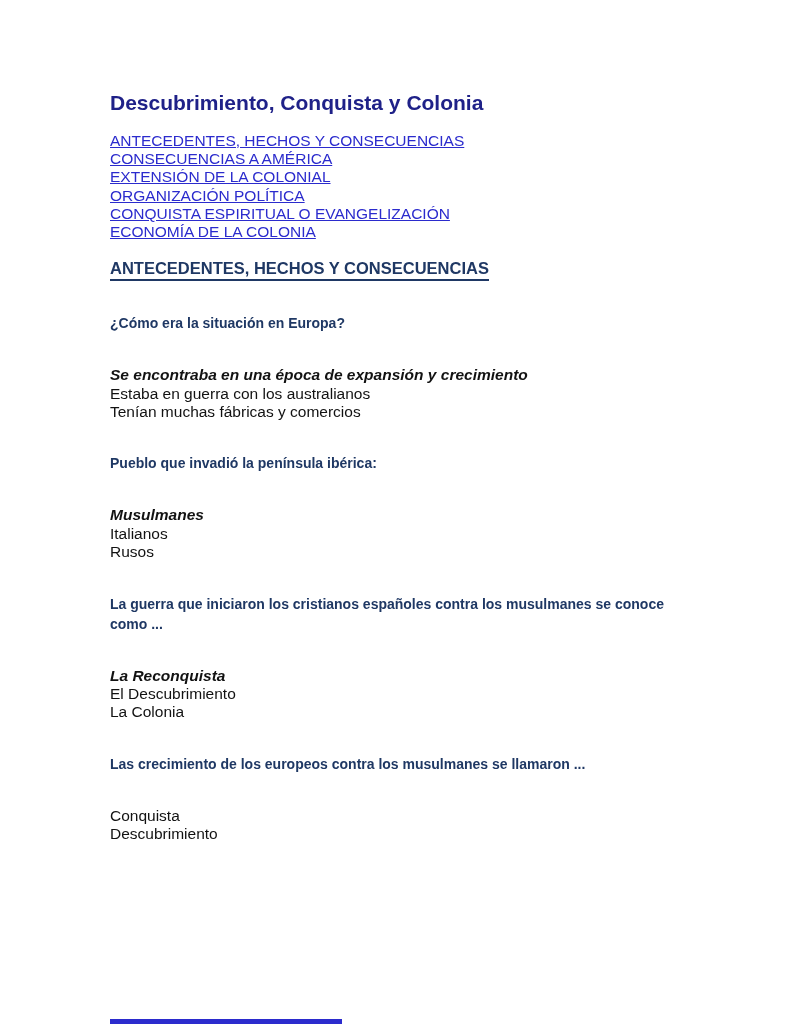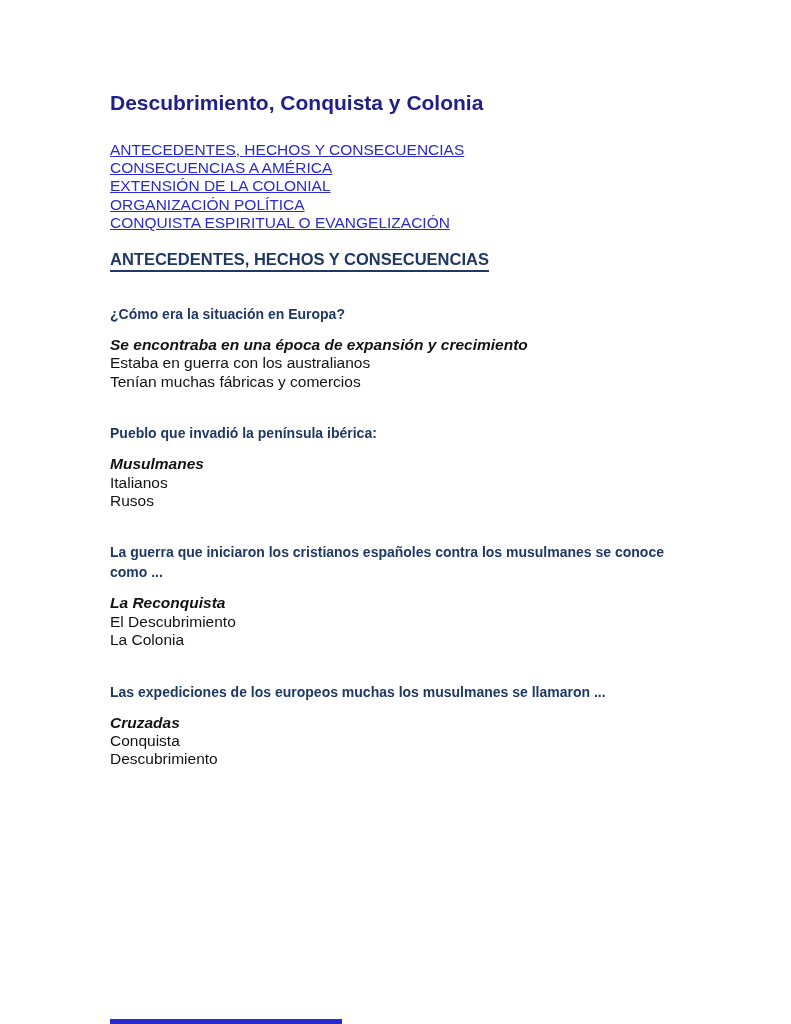--- a/index.html
+++ b/index.html
@@ -10,21 +10,21 @@
     color: #121212;
   }
   .page {
     position: absolute; inset: 0;
     box-sizing: border-box;
     padding: 92px 0 0 110px;
   }
   .content { width: 578px; }
 
   .title {
-    margin: 0 0 28px 0;
+    margin: 0 0 19px 0;
     font-size: 21px; line-height: 21px;
     font-weight: bold;
     color: #1f2188;
   }
 
   .toc { line-height: 18.2px; }
   .toc a {
     display: inline; font-size: 15.5px;
     color: #2b2bcd;
     text-decoration: underline;
@@ -44,21 +44,21 @@
     padding-bottom: 1px;
   }
 
   .qa { margin-top: 32px; }
   .question {
     margin: 0;
     font-size: 14px; line-height: 20px;
     font-weight: bold;
     color: #1f3864;
   }
-  .answers { margin-top: 12px; }
+  .answers { margin-top: 33px; }
   .answers p {
     margin: 0;
     font-size: 15.5px; line-height: 18.4px;
     color: #121212;
   }
   .answers p.correct { font-weight: bold; font-style: italic; }
 
   .cutoff-bar {
     position: absolute;
     left: 110px; bottom: 0;
@@ -73,20 +73,21 @@
   <div class="content">
 
     <h1 class="title">Descubrimiento, Conquista y Colonia</h1>
 
     <nav class="toc">
       <p class="toc-row"><a href="#">ANTECEDENTES, HECHOS Y CONSECUENCIAS</a></p>
       <p class="toc-row"><a href="#">CONSECUENCIAS A AMÉRICA</a></p>
       <p class="toc-row"><a href="#">EXTENSIÓN DE LA COLONIAL</a></p>
       <p class="toc-row"><a href="#">ORGANIZACIÓN POLÍTICA</a></p>
       <p class="toc-row"><a href="#">CONQUISTA ESPIRITUAL O EVANGELIZACIÓN</a></p>
+      <p class="toc-row"><a href="#">ECONOMÍA DE LA COLONIA</a></p>
     </nav>
 
     <h2 class="section-heading"><span>ANTECEDENTES, HECHOS Y CONSECUENCIAS</span></h2>
 
     <section class="qa">
       <p class="question">¿Cómo era la situación en Europa?</p>
       <div class="answers">
         <p class="correct">Se encontraba en una época de expansión y crecimiento</p>
         <p>Estaba en guerra con los australianos</p>
         <p>Tenían muchas fábricas y comercios</p>
@@ -105,23 +106,22 @@
     <section class="qa">
       <p class="question">La guerra que iniciaron los cristianos españoles contra los musulmanes se conoce como ...</p>
       <div class="answers">
         <p class="correct">La Reconquista</p>
         <p>El Descubrimiento</p>
         <p>La Colonia</p>
       </div>
     </section>
 
     <section class="qa">
-      <p class="question">Las expediciones de los europeos muchas los musulmanes se llamaron ...</p>
+      <p class="question">Las crecimiento de los europeos contra los musulmanes se llamaron ...</p>
       <div class="answers">
-        <p class="correct">Cruzadas</p>
         <p>Conquista</p>
         <p>Descubrimiento</p>
       </div>
     </section>
 
   </div>
 
   <div class="cutoff-bar"></div>
 </div>
 

